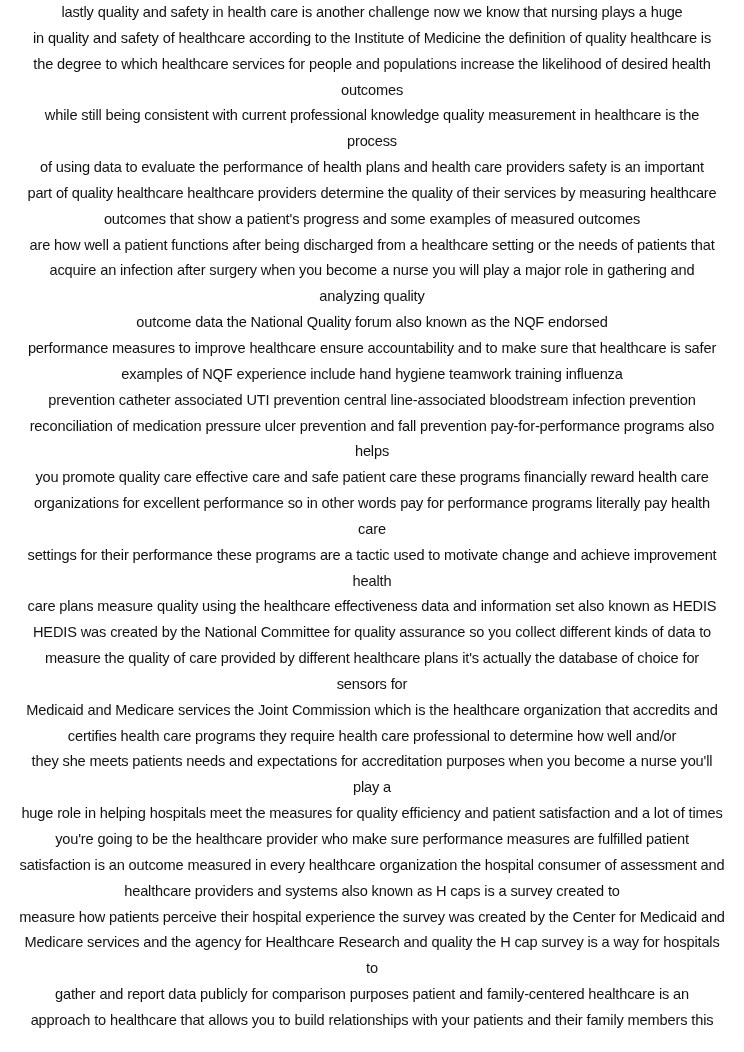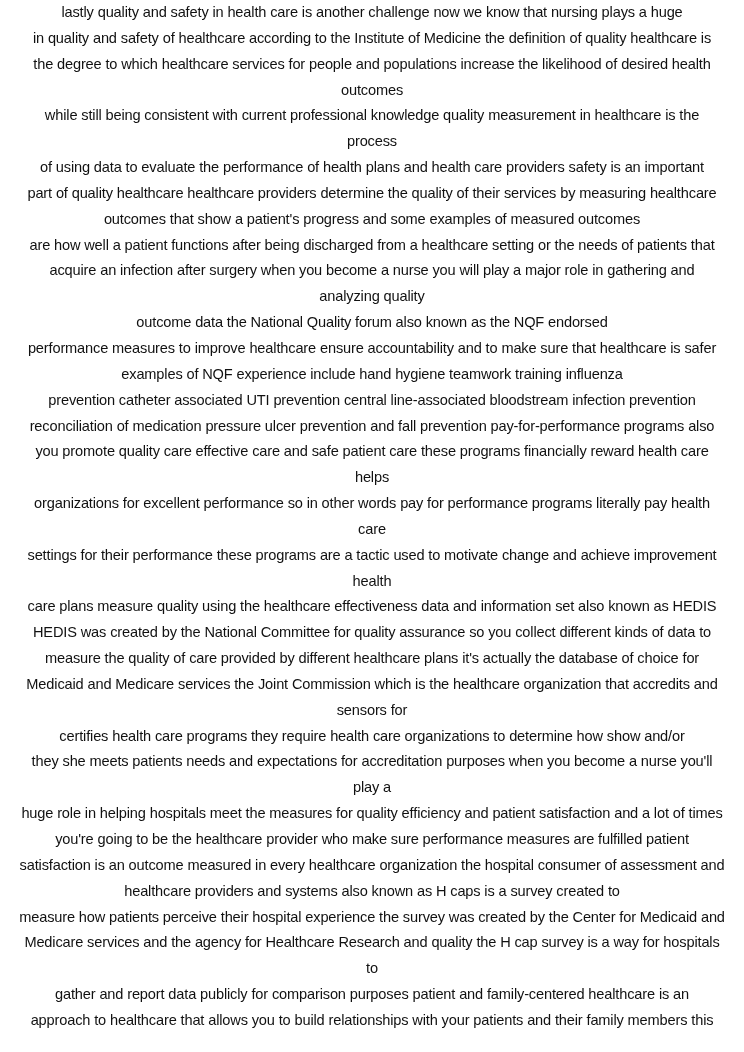--- a/index.html
+++ b/index.html
@@ -46,32 +46,32 @@
   <span class="line">part of quality healthcare healthcare providers determine the quality of their services by measuring healthcare</span>
   <span class="line">outcomes that show a patient's progress and some examples of measured outcomes</span>
   <span class="line">are how well a patient functions after being discharged from a healthcare setting or the needs of patients that</span>
   <span class="line">acquire an infection after surgery when you become a nurse you will play a major role in gathering and</span>
   <span class="line">analyzing quality</span>
   <span class="line">outcome data the National Quality forum also known as the NQF endorsed</span>
   <span class="line">performance measures to improve healthcare ensure accountability and to make sure that healthcare is safer</span>
   <span class="line">examples of NQF experience include hand hygiene teamwork training influenza</span>
   <span class="line">prevention catheter associated UTI prevention central line-associated bloodstream infection prevention</span>
   <span class="line">reconciliation of medication pressure ulcer prevention and fall prevention pay-for-performance programs also</span>
+  <span class="line">helps</span>
   <span class="line">you promote quality care effective care and safe patient care these programs financially reward health care</span>
-  <span class="line">helps</span>
   <span class="line">organizations for excellent performance so in other words pay for performance programs literally pay health</span>
   <span class="line">care</span>
   <span class="line">settings for their performance these programs are a tactic used to motivate change and achieve improvement</span>
   <span class="line">health</span>
   <span class="line">care plans measure quality using the healthcare effectiveness data and information set also known as HEDIS</span>
   <span class="line">HEDIS was created by the National Committee for quality assurance so you collect different kinds of data to</span>
   <span class="line">measure the quality of care provided by different healthcare plans it's actually the database of choice for</span>
+  <span class="line">sensors for</span>
   <span class="line">Medicaid and Medicare services the Joint Commission which is the healthcare organization that accredits and</span>
-  <span class="line">sensors for</span>
-  <span class="line">certifies health care programs they require health care organizations to determine how show and/or</span>
+  <span class="line">certifies health care programs they require health care professional to determine how well and/or</span>
   <span class="line">they she meets patients needs and expectations for accreditation purposes when you become a nurse you'll</span>
   <span class="line">play a</span>
   <span class="line">huge role in helping hospitals meet the measures for quality efficiency and patient satisfaction and a lot of times</span>
   <span class="line">you're going to be the healthcare provider who make sure performance measures are fulfilled patient</span>
   <span class="line">satisfaction is an outcome measured in every healthcare organization the hospital consumer of assessment and</span>
   <span class="line">healthcare providers and systems also known as H caps is a survey created to</span>
   <span class="line">measure how patients perceive their hospital experience the survey was created by the Center for Medicaid and</span>
   <span class="line">Medicare services and the agency for Healthcare Research and quality the H cap survey is a way for hospitals</span>
   <span class="line">to</span>
   <span class="line">gather and report data publicly for comparison purposes patient and family-centered healthcare is an</span>

